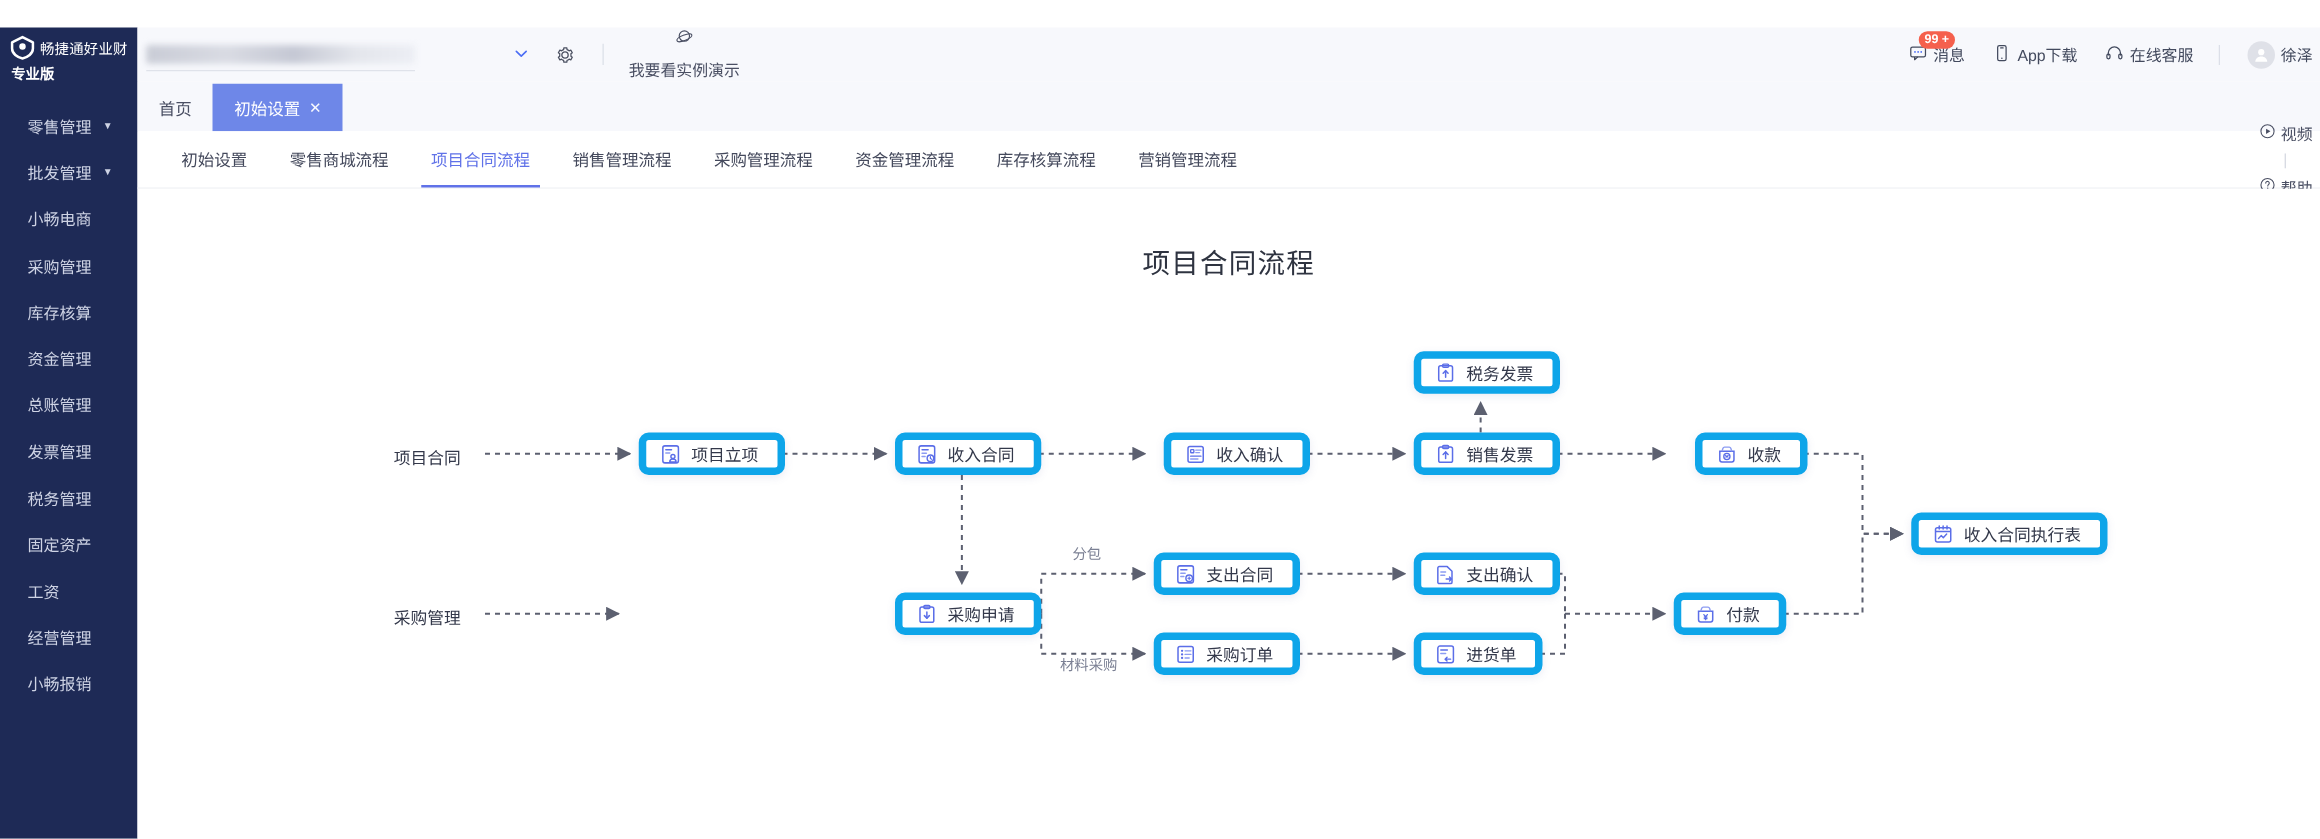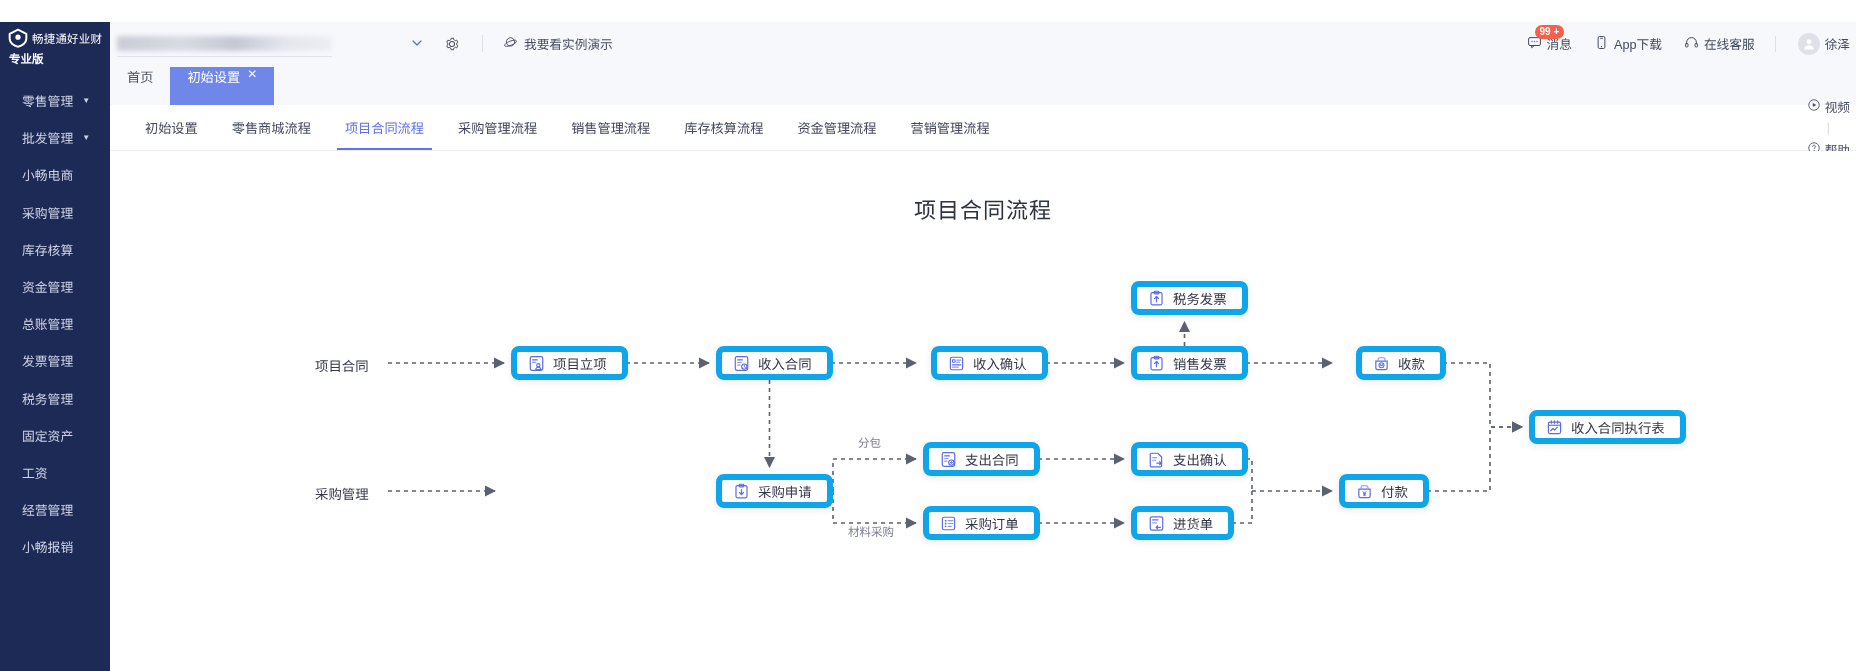--- a/index.html
+++ b/index.html
@@ -53,21 +53,21 @@
     font-size: 12px; color: transparent;
   }
   .search-underline {
     position: absolute; left: 0; bottom: 0; width: 100%; height: 1px; background: #dfe2ea;
   }
   .chev-down { margin-left: 78px; color: #4c6ef5; font-size: 13px; cursor: pointer; line-height: 1; }
   .gear-btn { margin-left: 20px; cursor: pointer; display: flex; align-items: center; }
   .vsep { width: 1px; height: 17px; background: #dcdfe8; margin-left: 22px; }
   .demo-link {
     display: flex; align-items: center; gap: 6px; margin-left: 20px;
-    color: #4a4f63; font-size: 12.7px; cursor: pointer; white-space: nowrap;
+    color: #4a4f63; font-size: 12.7px; cursor: pointer; white-space: nowrap; flex-direction: column;
   }
   .top-right { margin-left: auto; display: flex; align-items: center; padding-right: 6px; }
   .tr-item {
     position: relative; display: flex; align-items: center; gap: 5px;
     margin-left: 22px; color: #434a5e; font-size: 12.7px; cursor: pointer; white-space: nowrap;
   }
   .badge {
     position: absolute; left: 8px; top: -9px;
     background: #f5604d; color: #fff; font-size: 10px; font-weight: 700;
     border-radius: 9px; padding: 1px 5px 2px 5px; line-height: 1.1; white-space: nowrap;
@@ -77,21 +77,21 @@
     width: 22px; height: 22px; border-radius: 50%; background: #dfe1e8;
     display: flex; align-items: center; justify-content: center; flex: none;
   }
 
   
   #tabsrow {
     position: absolute; left: 110px; top: 65px; right: 0; height: 40px;
     background: #f7f8fc; display: flex; align-items: flex-end;
   }
   .tab {
-    height: 38px; display: flex; gap: 7px;
+    height: 38px; display: flex; align-items: center; gap: 7px;
     padding: 0 17px; font-size: 13.2px; color: #4a4f63; cursor: pointer;
     white-space: nowrap;
   }
   .tab.active { background: #6e87e8; color: #ffffff; }
   .tab-close { font-size: 12px; opacity: .95; }
 
   
   #subnav {
     position: absolute; left: 110px; top: 105px; right: 0; height: 46px;
     background: #ffffff; display: flex; align-items: center;
@@ -287,30 +287,30 @@
         <div class="snav">
           <span>初始设置</span>
         </div>
         <div class="snav">
           <span>零售商城流程</span>
         </div>
         <div class="snav active">
           <span>项目合同流程</span>
         </div>
         <div class="snav">
+          <span>销售管理流程</span>
+        </div>
+        <div class="snav">
           <span>采购管理流程</span>
         </div>
         <div class="snav">
-          <span>销售管理流程</span>
+          <span>资金管理流程</span>
         </div>
         <div class="snav">
           <span>库存核算流程</span>
-        </div>
-        <div class="snav">
-          <span>资金管理流程</span>
         </div>
         <div class="snav">
           <span>营销管理流程</span>
         </div>
       </div>
     <div class="snav-right">
       <span class="lnk">
         <span>
           <svg viewBox="0 0 24 24" width="14" height="14">
             <circle cx="12" cy="12" r="9" fill="none" stroke="#4a4f63" stroke-width="1.5"></circle>

